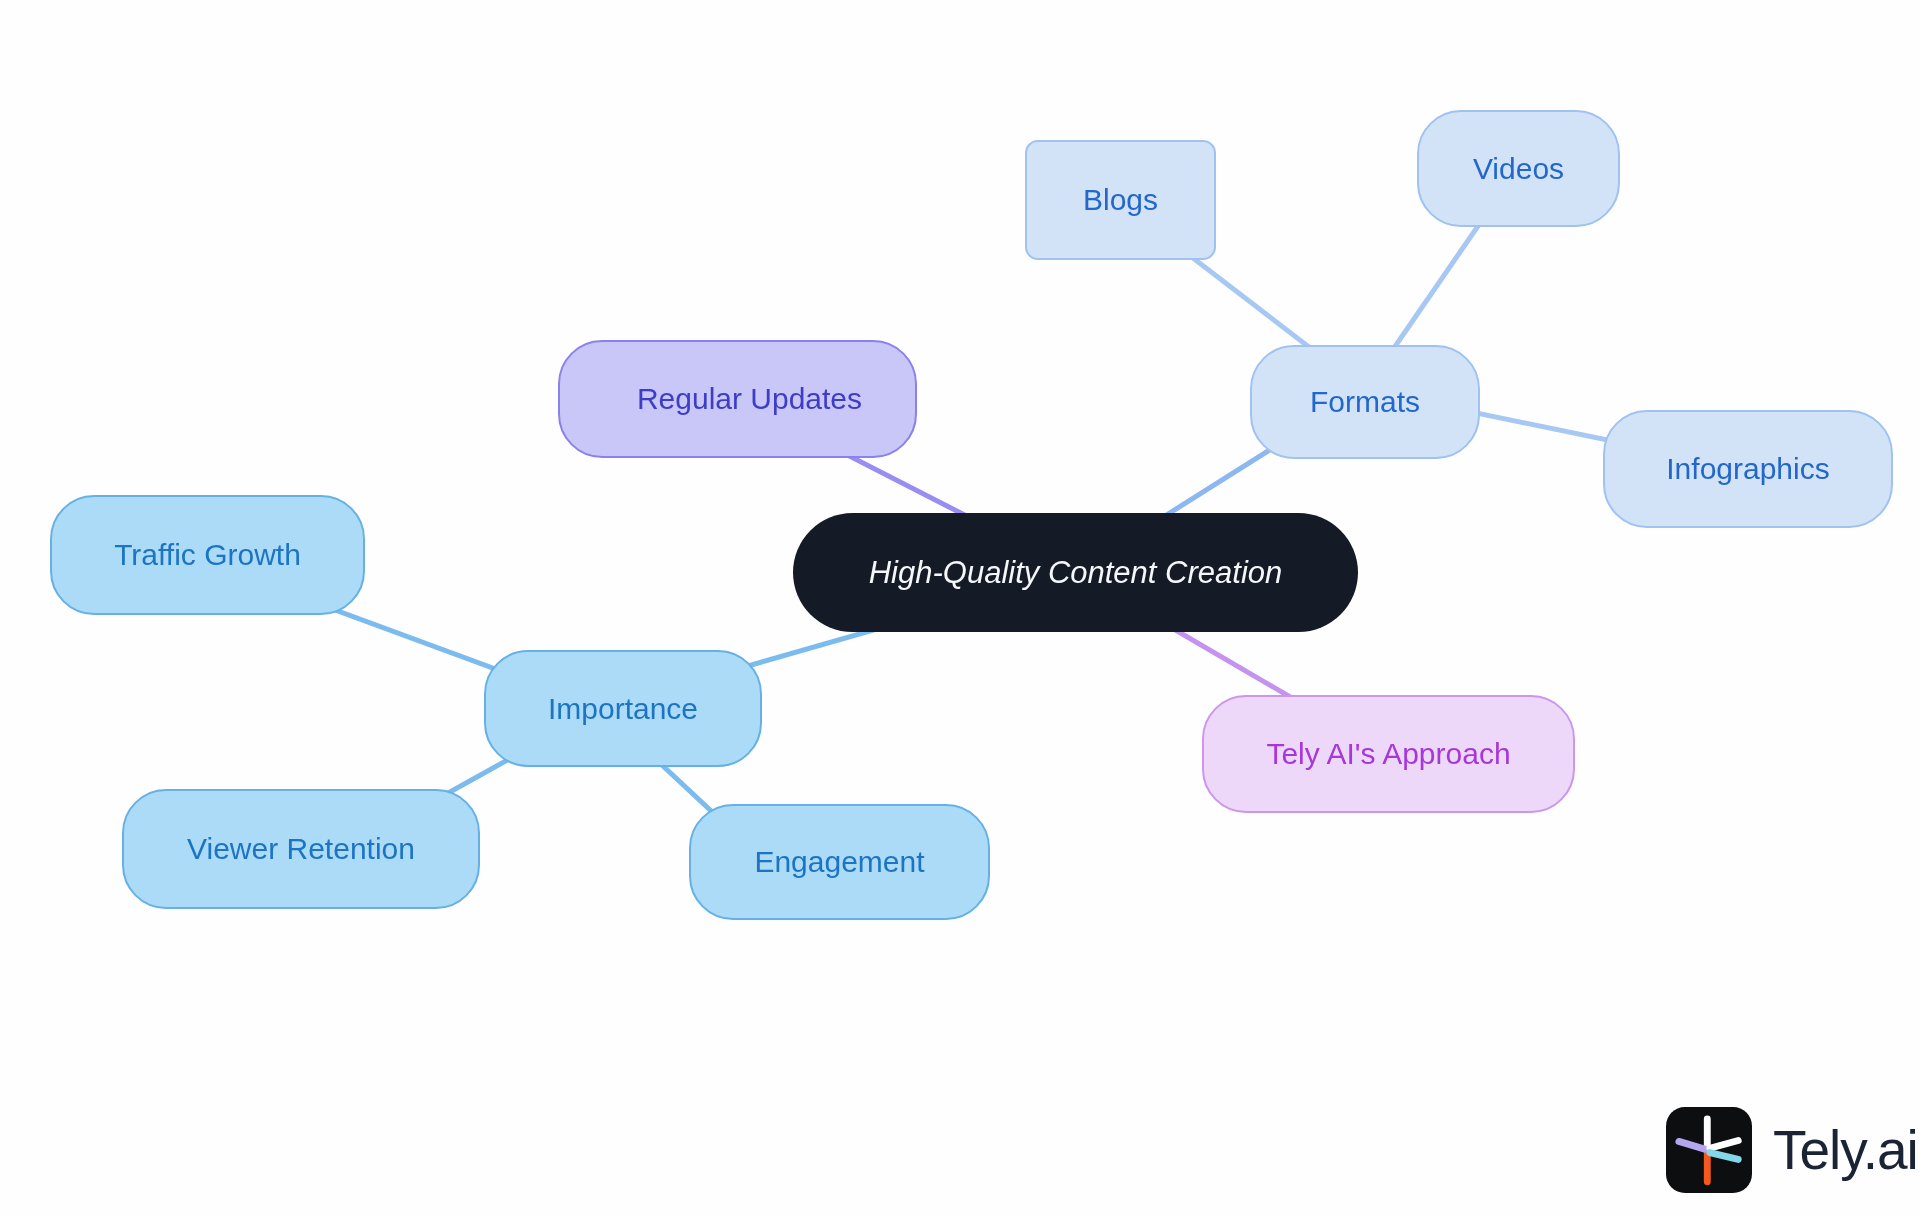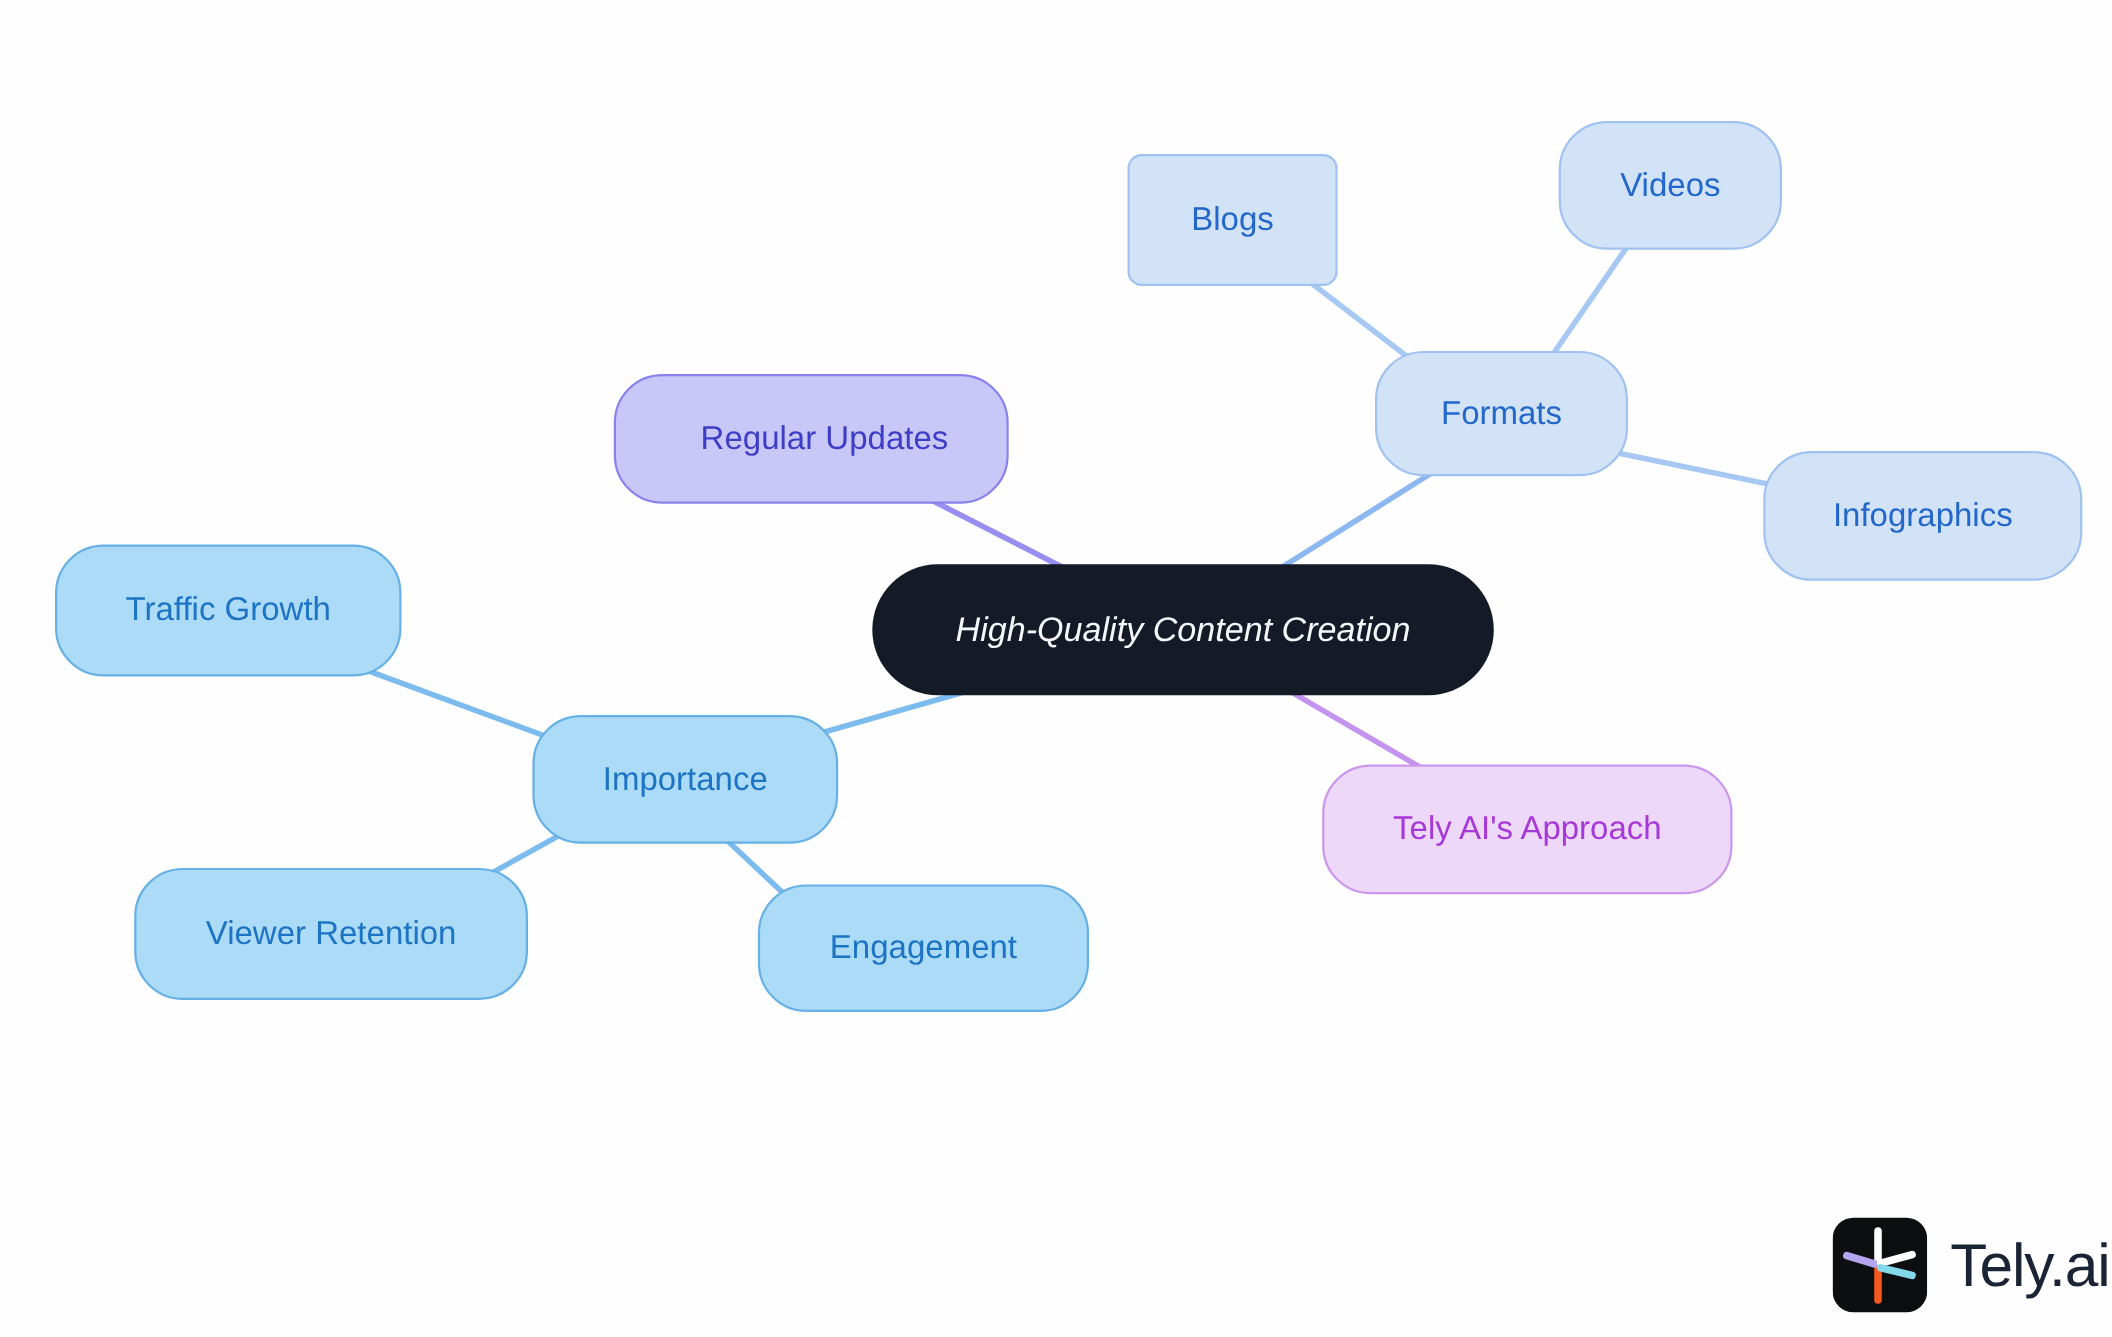--- a/index.html
+++ b/index.html
@@ -52,21 +52,21 @@
 </svg>
 
 <div class="node node-center" style="left:793px; top:513px; width:565px; height:119px;">
   <span>High-Quality Content Creation</span>
 </div>
 
 <div class="node ru-node" style="left:558px; top:340px; width:359px; height:118px;">
   <span>Regular Updates</span>
 </div>
 
-<div class="node formats-family" style="left:1250px; top:319px; width:230px; height:114px;">
+<div class="node formats-family" style="left:1250px; top:345px; width:230px; height:114px;">
   <span>Formats</span>
 </div>
 
 <div class="node formats-family" style="left:1025px; top:140px; width:191px; height:120px;border-radius:13px;">
   <span>Blogs</span>
 </div>
 
 <div class="node formats-family" style="left:1417px; top:110px; width:203px; height:117px;">
   <span>Videos</span>
 </div>

